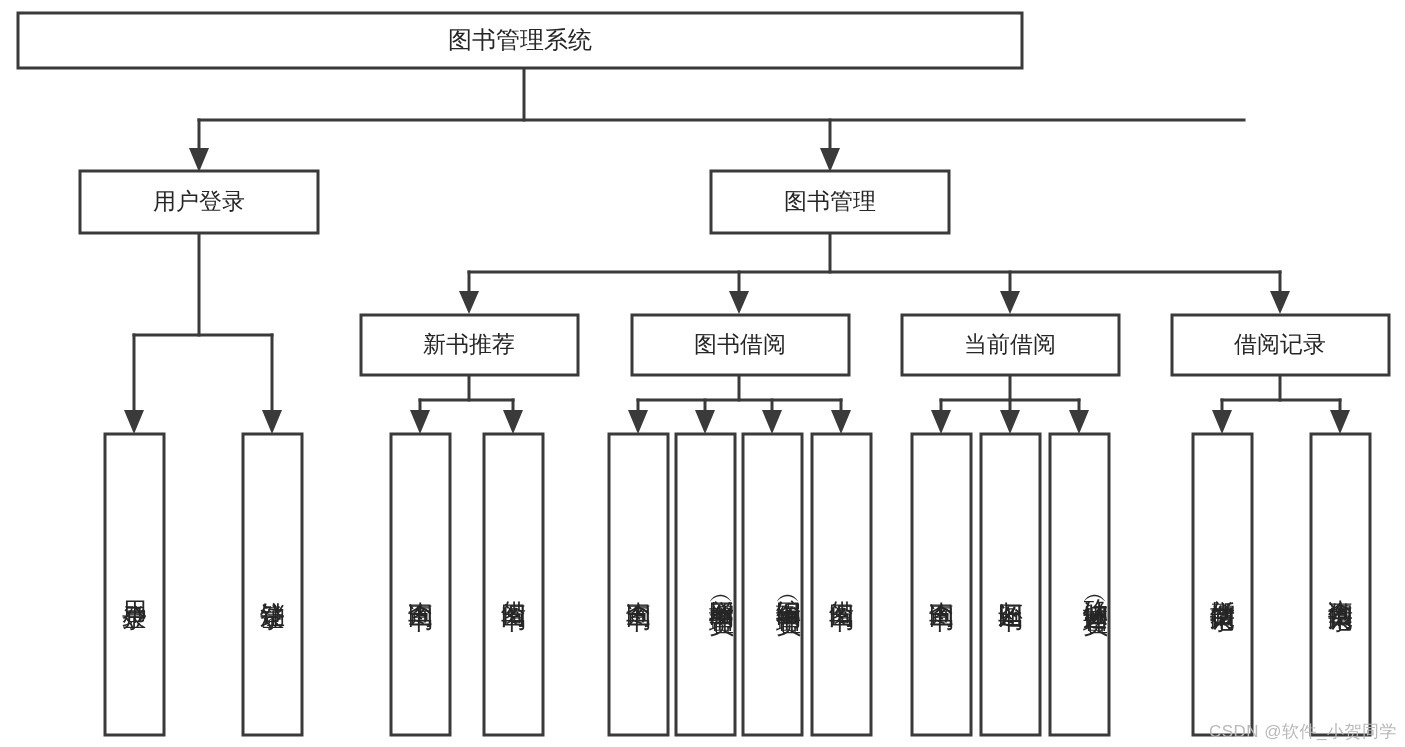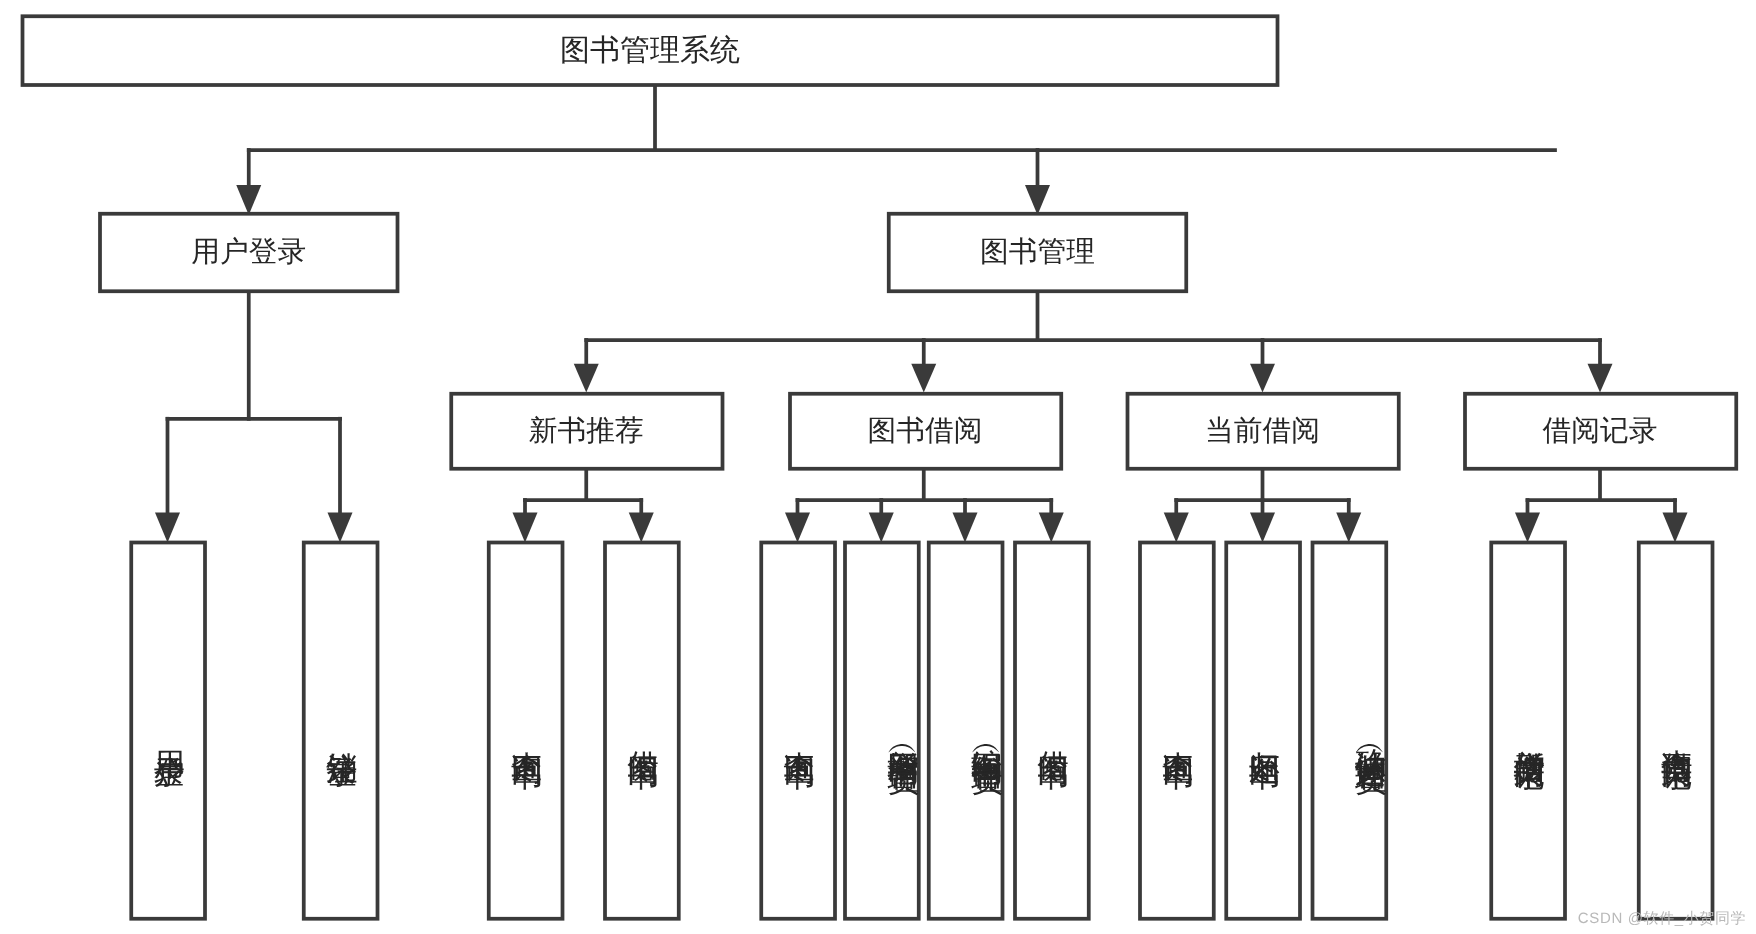--- a/index.html
+++ b/index.html
@@ -70,21 +70,21 @@
     white-space: nowrap;
     text-align: center;
     pointer-events: none;
     user-select: none;
   }
   .watermark {
     position: absolute;
     right: 8px;
     bottom: 4px;
     font-family: "Liberation Sans", "DejaVu Sans", sans-serif;
-    font-size: 12px;
+    font-size: 17px;
     color: #b9b9b9;
     letter-spacing: 0.5px;
     white-space: nowrap;
   }
 </style>
 </head>
 <body>
 
 <div id="diagram-root">
 

